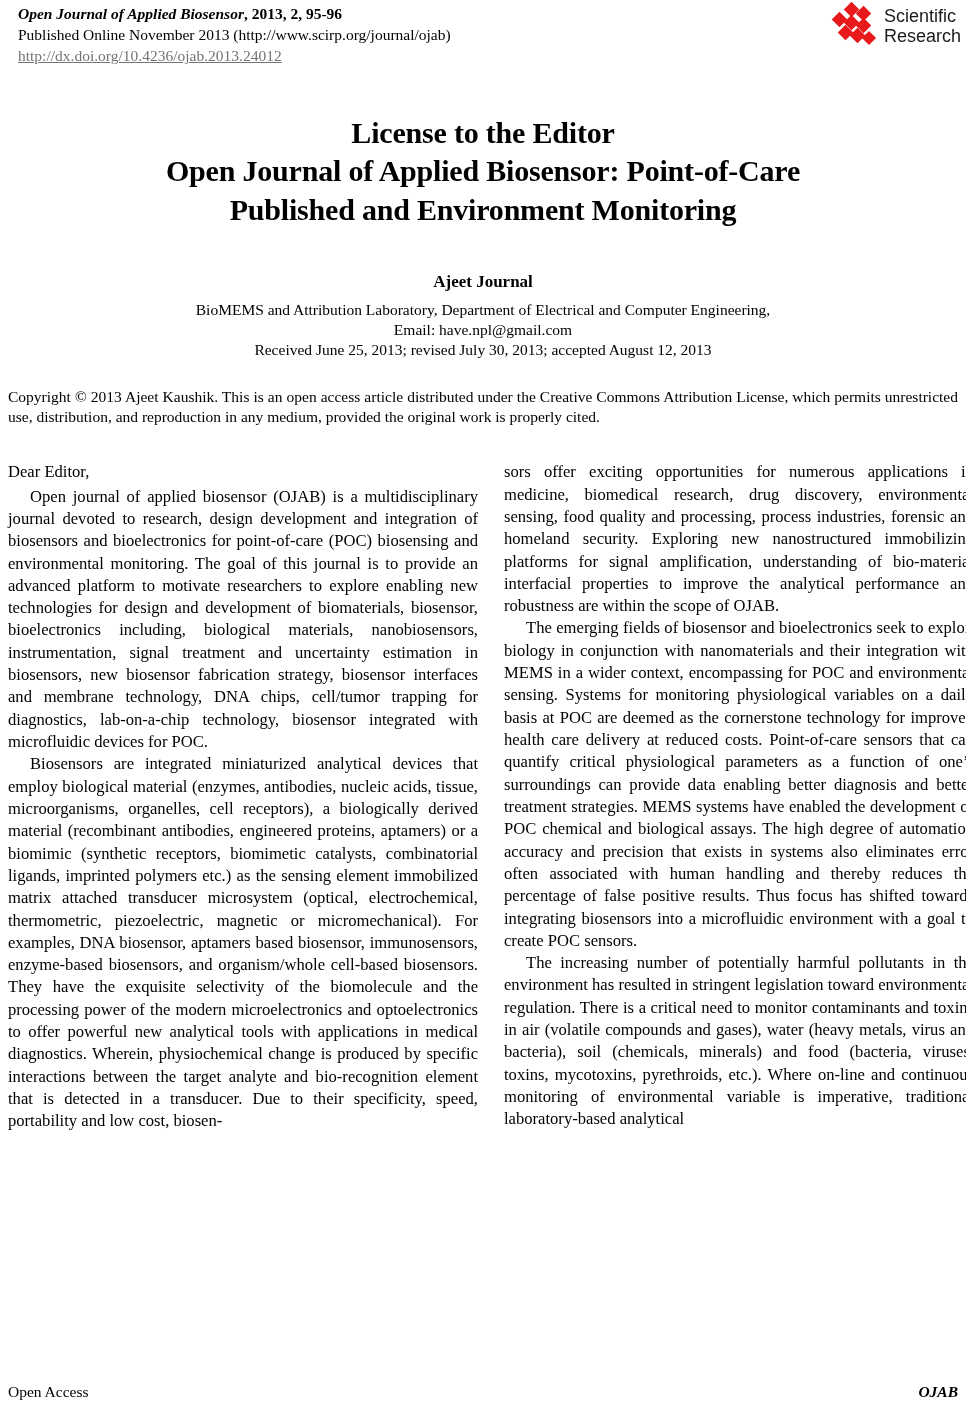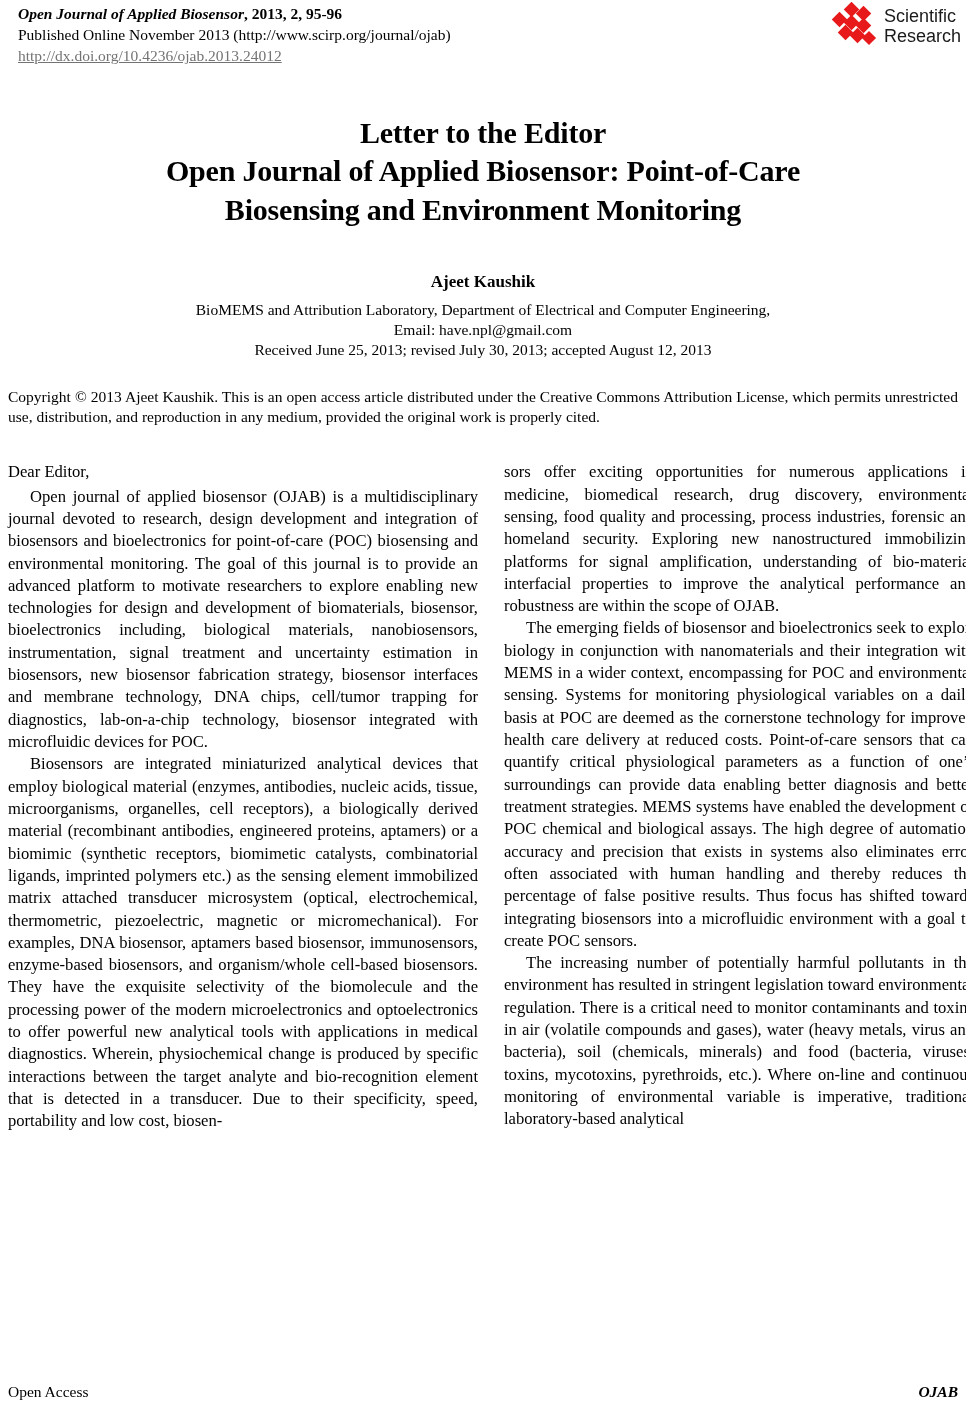--- a/index.html
+++ b/index.html
@@ -175,27 +175,27 @@
           <rect x="26" y="28" width="11" height="11" transform="rotate(45 31.5 33.5)"></rect>
           <rect x="38" y="31" width="10" height="10" transform="rotate(45 43 36)"></rect>
         </g>
         <text x="58" y="20" font-family="Liberation Sans, sans-serif" font-size="18" fill="#1a1a1a">Scientific</text>
         <text x="58" y="40" font-family="Liberation Sans, sans-serif" font-size="18" fill="#1a1a1a">Research</text>
       </svg>
     </div>
   </div>
 
   <div class="title-block">
-    <div class="title-line">Letter to the Editor</div>
+    <div class="title-line">License to the Editor</div>
     <div class="title-line">Open Journal of Applied Biosensor: Point-of-Care</div>
-    <div class="title-line">Biosensing and Environment Monitoring</div>
+    <div class="title-line">Published and Environment Monitoring</div>
   </div>
 
   <div class="author-block">
-    <div class="author-name">Ajeet Kaushik</div>
+    <div class="author-name">Ajeet Journal</div>
     <div class="affil">BioMEMS and Attribution Laboratory, Department of Electrical and Computer Engineering,</div>
     <div class="email">Email: have.npl@gmail.com</div>
   </div>
 
   <div class="dates">Received June 25, 2013; revised July 30, 2013; accepted August 12, 2013</div>
 
   <div class="copyright">Copyright © 2013 Ajeet Kaushik. This is an open access article distributed under the Creative Commons Attribution License, which permits unrestricted use, distribution, and reproduction in any medium, provided the original work is properly cited.</div>
 
   <div class="body-columns">
     <div class="column">

